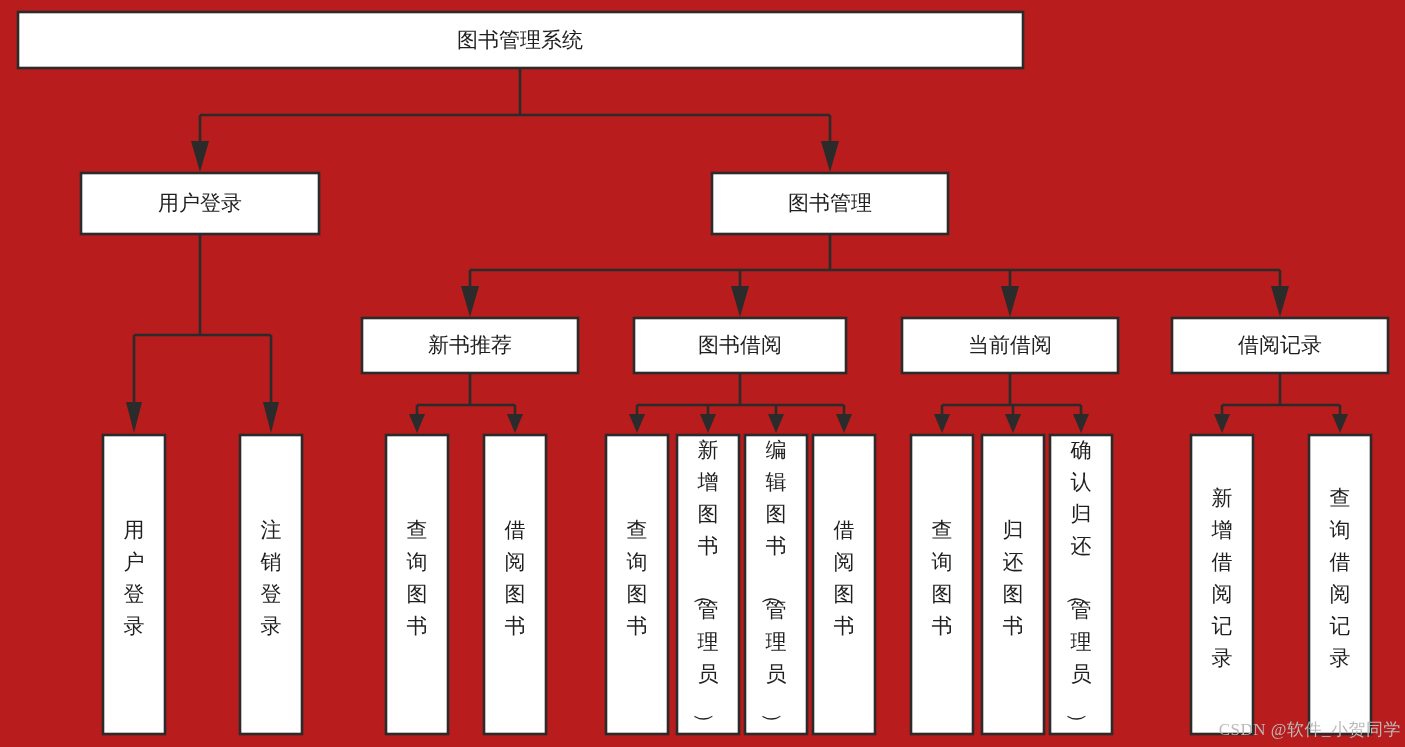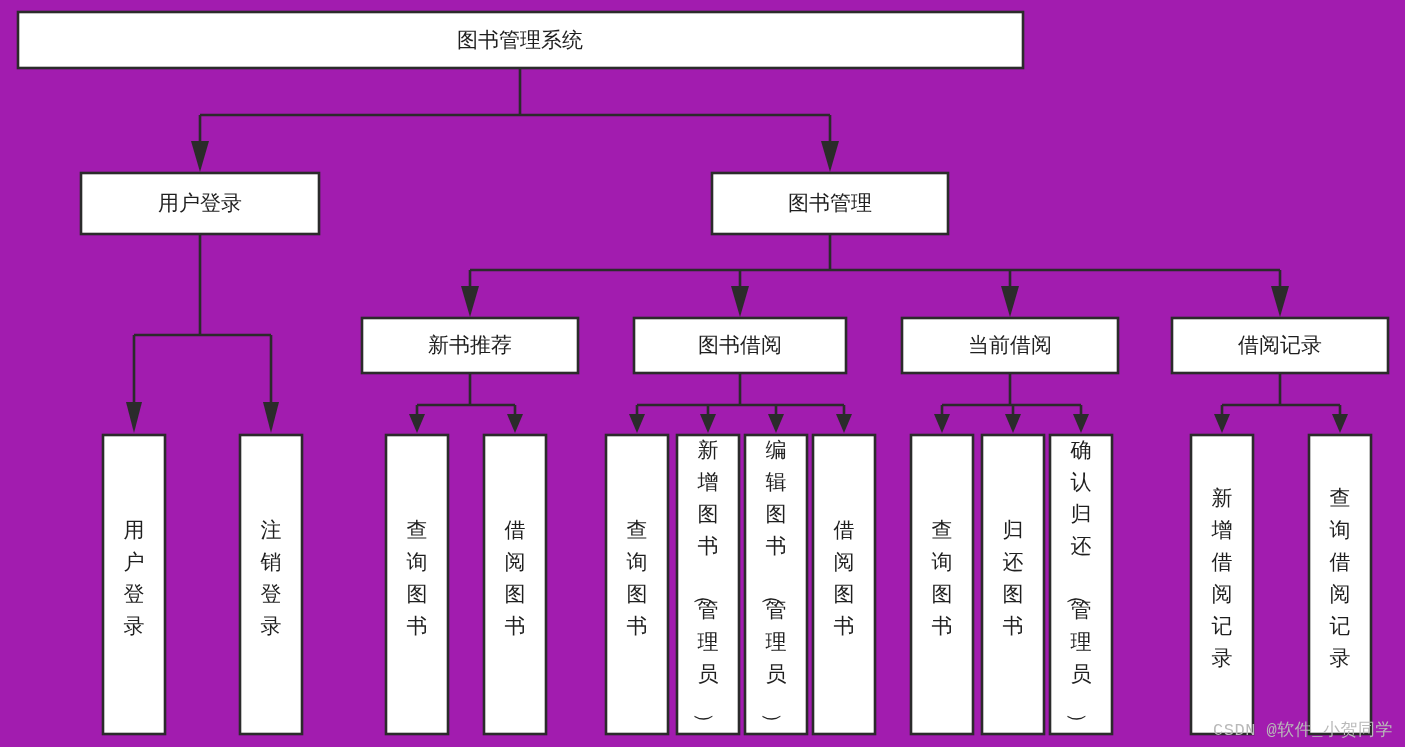--- a/index.html
+++ b/index.html
@@ -11,21 +11,21 @@
     width: 1405px;
     height: 747px;
     font-family: "Liberation Sans", "DejaVu Sans", sans-serif;
     overflow: hidden;
     position: relative;
   }
   #diagram-root {
     position: relative;
     width: 1405px;
     height: 747px;
-    background: #a21caf;
+    background: #b91c1c;
   }
   svg#flowchart {
     display: block;
     width: 1405px;
     height: 747px;
   }
   .node-box {
     fill: #ffffff;
     stroke: #2b2b2b;
     stroke-width: 2.6;
@@ -48,23 +48,23 @@
     dominant-baseline: middle;
   }
   .node-label-vertical {
     fill: #1f1f1f;
     font-family: "Liberation Sans", "DejaVu Sans", sans-serif;
     font-size: 21px;
     text-anchor: middle;
   }
   .watermark {
     position: absolute;
-    right: 12px;
+    right: 4px;
     bottom: 6px;
-    font-family: Liberation Mono, monospace;
+    font-family: Liberation Serif, serif;
     font-size: 17px;
     color: #b9b9b9;
     letter-spacing: 0.5px;
     white-space: nowrap;
     user-select: none;
   }
 </style>
 </head>
 <body>
 

